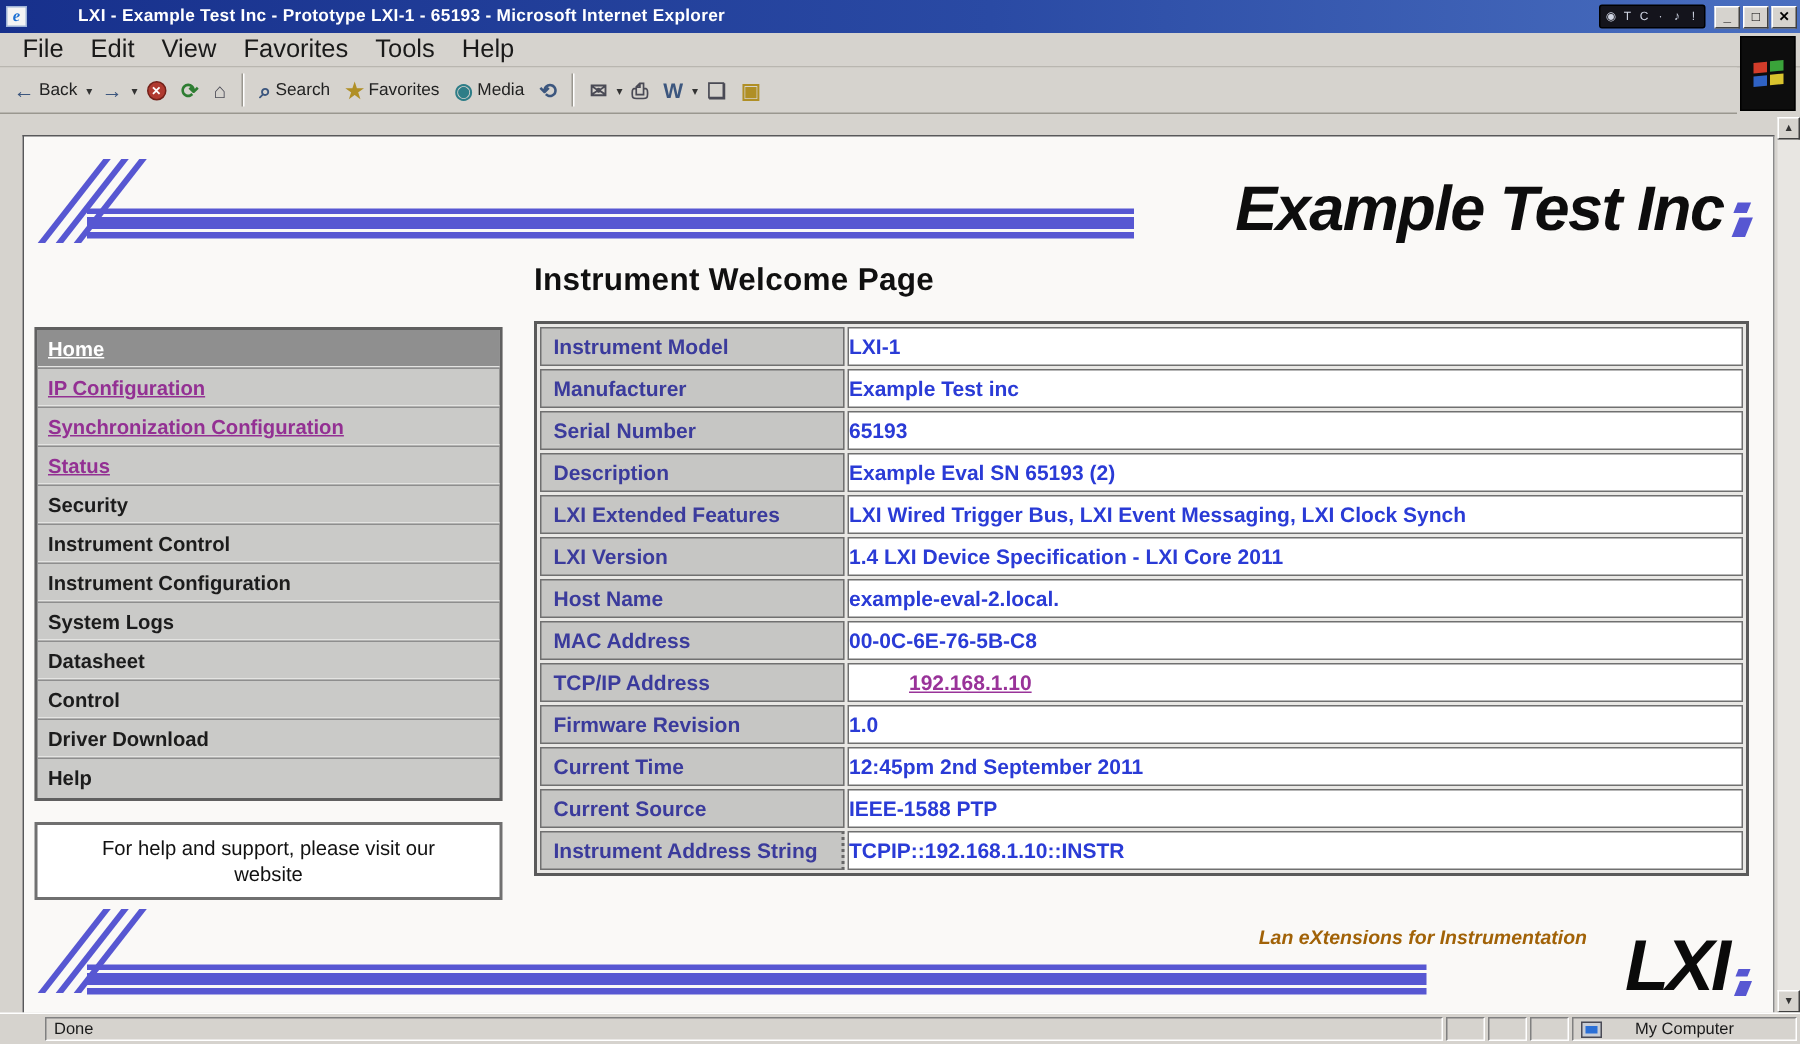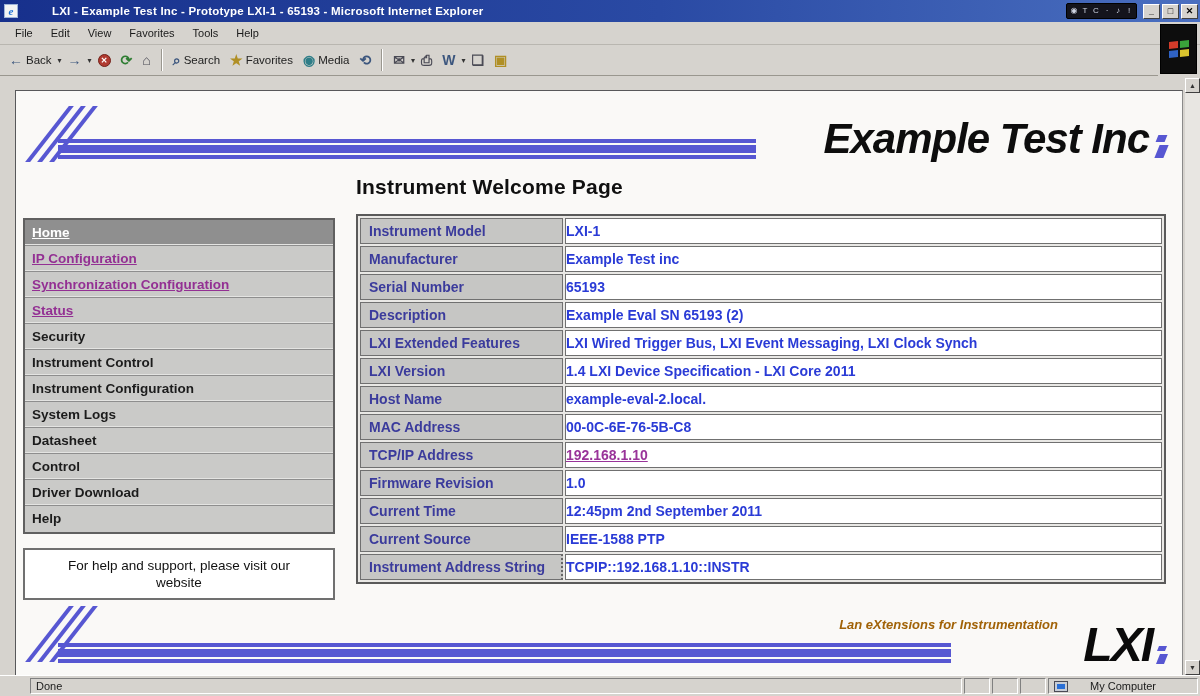--- a/index.html
+++ b/index.html
@@ -29,21 +29,21 @@
     border-top:1px solid #fff; border-left:1px solid #fff;
     border-right:1px solid #404040; border-bottom:1px solid #404040;
     font-size:9px; line-height:13px; text-align:center; font-weight:bold;
   }
   
   .menubar {
     position:absolute; top:22px; left:0; right:0; height:23px;
     background:#d6d3ce; border-bottom:1px solid #b9b6b0;
     display:flex; align-items:center; padding-left:6px;
   }
-  .menu-item { font-size:11px; color:#1a1a1a; padding:3px 9px; }
+  .menu-item { font-size:17px; color:#1a1a1a; padding:3px 9px; }
   
   .toolbar {
     position:absolute; top:45px; left:0; right:42px; height:31px;
     background:#d6d3ce; border-bottom:1px solid #9a978f;
     display:flex; align-items:center; padding-left:5px; gap:2px;
   }
   .tb-btn { display:flex; align-items:center; gap:3px; padding:2px 4px; font-size:11.5px; color:#222; white-space:nowrap; }
   .tb-ico { font-size:14px; line-height:16px; color:#3c567e; font-weight:bold; }
   .tb-ico.green { color:#2e7d32; }
   .tb-ico.gold  { color:#b08f25; }
@@ -119,21 +119,21 @@
     border-collapse:separate; border-spacing:2px;
     border:2px solid #5a5a5a; background:#e9e8e5;
   }
   table.info td {
     border:1px solid #707070; font-size:14px; font-weight:bold;
     padding:3px 6px 2px 0; line-height:19px; vertical-align:middle;
   }
   td.lbl { width:203px; background:#c6c6c4; color:#3b3b9c; text-indent:8px; }
   td.val { background:#fff; color:#2a3bd6; padding-left:10px; }
   td.lbl.dotted { border-right:2px dotted #666; }
-  a.ip-link { color:#993399; text-decoration:underline; }
+  a.ip-link { color:#993399; text-decoration:underline;padding-left:40px; }
   
   .ftr-slashes { left:15px; bottom:24px; }
   .ftr-stripes { left:42px; bottom:23px; width:893px; }
   .ftr-tagline {
     position:absolute; right:124px; bottom:54px;
     font:italic bold 13px/15px "Liberation Sans", sans-serif; color:#a16207;
   }
   .lxi-logo {
     position:absolute; right:16px; bottom:16px;
     font:900 italic 48px/50px "Liberation Sans", sans-serif; color:#0a0a0a;

